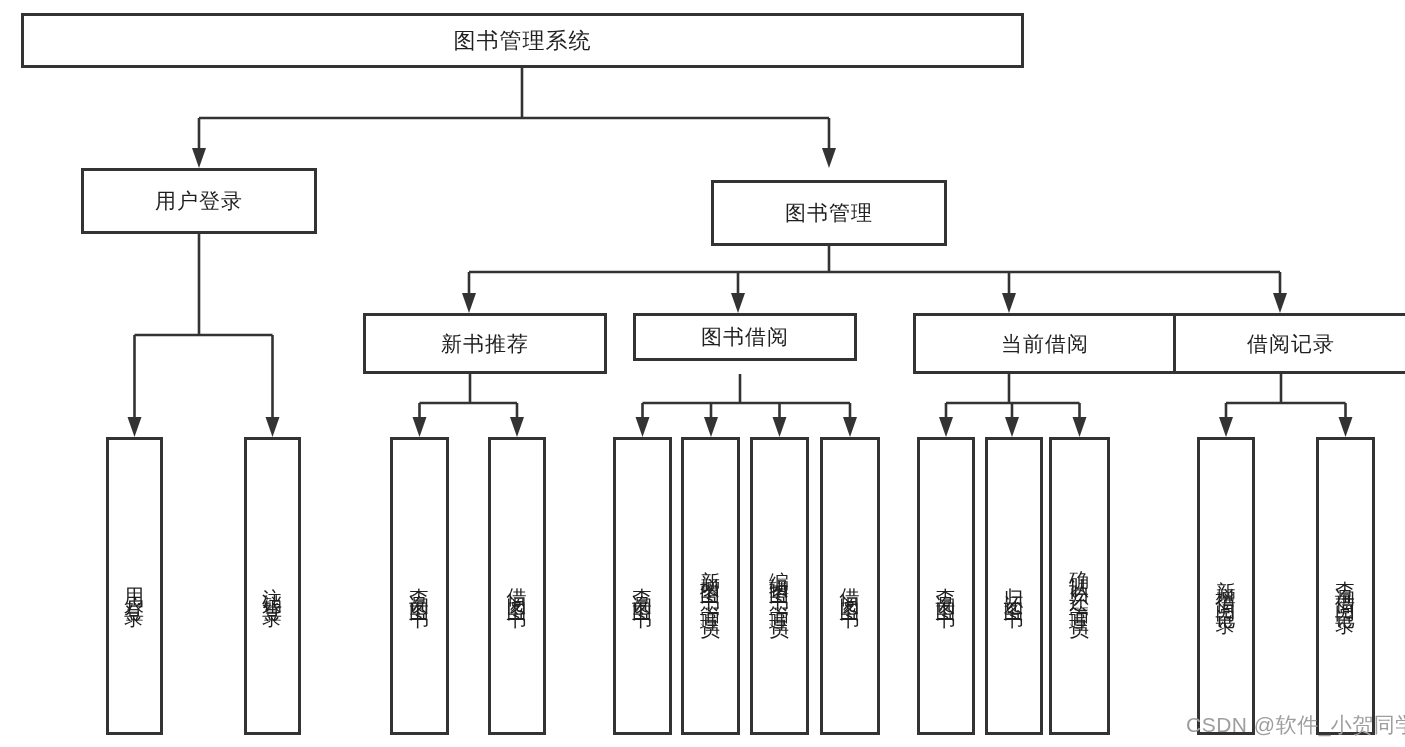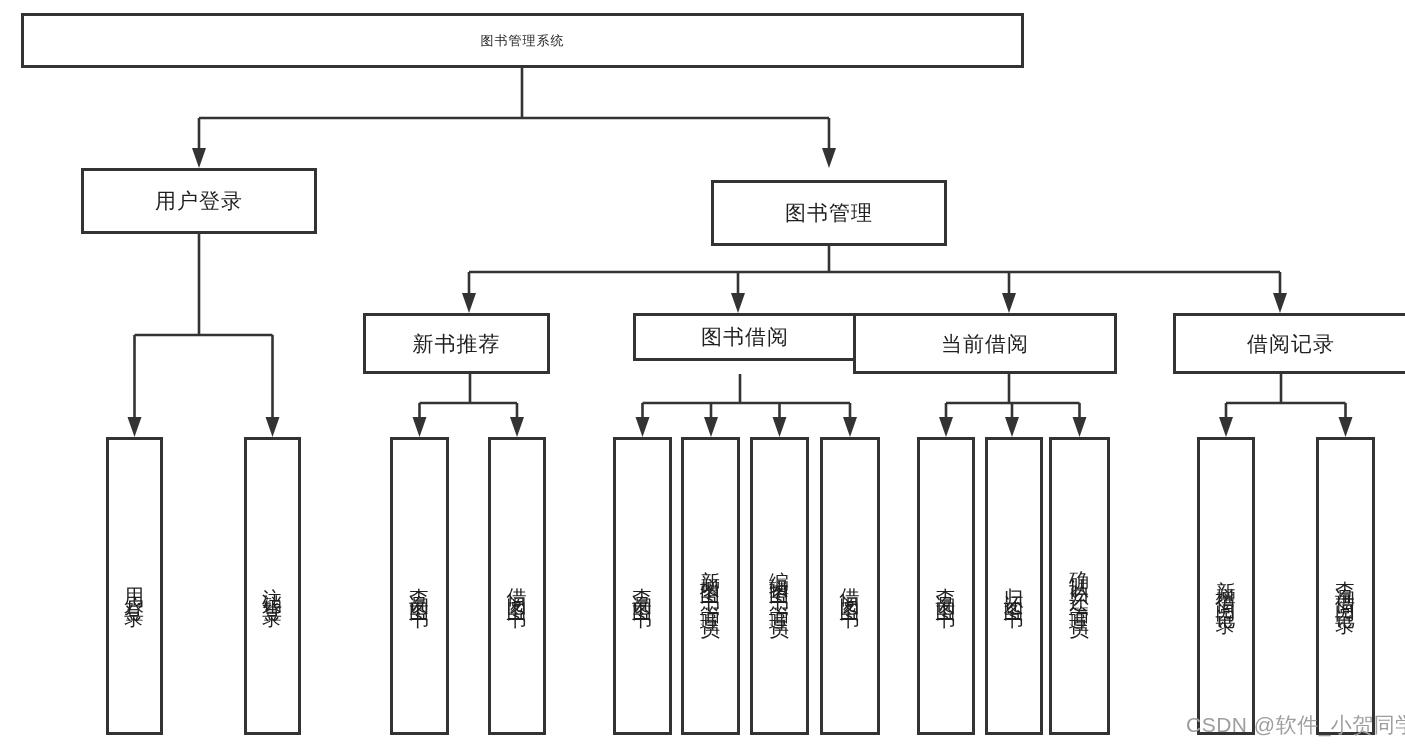--- a/index.html
+++ b/index.html
@@ -15,21 +15,21 @@
     position:absolute;
     box-sizing:border-box;
     border:3px solid #333333;
     background:#ffffff;
     display:flex;align-items:center;justify-content:center;
     z-index:2;
   }
   .hlabel{
     font-size:21px;color:#1f1f1f;letter-spacing:1px;white-space:nowrap;
   }
-  .root .hlabel{font-size:13px;}
+  .root .hlabel{font-size:22px;}
   .vlabel{
     writing-mode:vertical-rl;
     text-orientation:mixed;
     font-size:20px;color:#1f1f1f;letter-spacing:7px;
     line-height:1;white-space:nowrap;
   }
   .watermark{
     position:absolute;left:1186px;top:711px;z-index:3;
     font-size:21px;color:#9e9e9e;letter-spacing:0.5px;white-space:nowrap;
   }
@@ -83,27 +83,27 @@
     <span class="hlabel">图书管理系统</span>
   </div>
 
   <div class="box" style="left:81px;top:168px;width:236px;height:66px">
     <span class="hlabel">用户登录</span>
   </div>
   <div class="box" style="left:711px;top:180px;width:236px;height:66px">
     <span class="hlabel">图书管理</span>
   </div>
 
-  <div class="box" style="left:363px;top:313px;width:187px;height:61px">
+  <div class="box" style="left:363px;top:313px;width:244px;height:61px">
     <span class="hlabel">新书推荐</span>
   </div>
   <div class="box" style="left:633px;top:313px;width:224px;height:48px">
     <span class="hlabel">图书借阅</span>
   </div>
-  <div class="box" style="left:853px;top:313px;width:264px;height:61px">
+  <div class="box" style="left:913px;top:313px;width:264px;height:61px">
     <span class="hlabel">当前借阅</span>
   </div>
   <div class="box" style="left:1173px;top:313px;width:236px;height:61px">
     <span class="hlabel">借阅记录</span>
   </div>
 
   <div class="box" style="left:106px;top:437px;width:57px;height:298px">
     <span class="vlabel">用户登录</span>
   </div>
   <div class="box" style="left:244px;top:437px;width:57px;height:298px">

